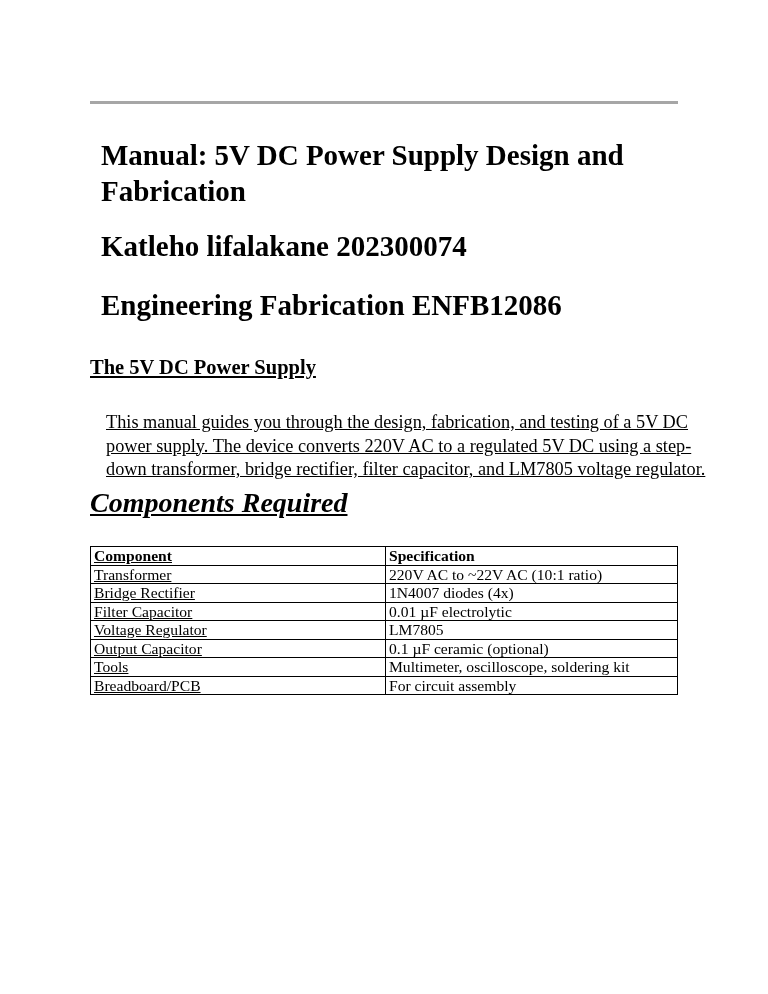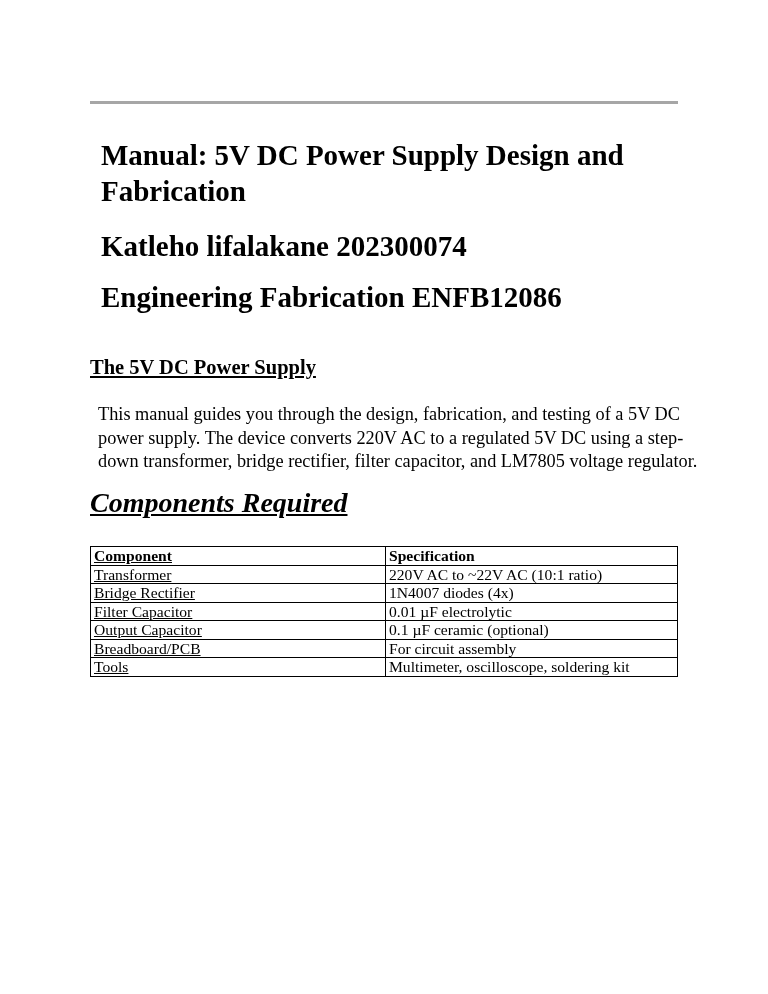--- a/index.html
+++ b/index.html
@@ -1,25 +1,25 @@
 <!DOCTYPE html>
 <html><head>
   <meta charset="utf-8">
   <style>
     html, body { margin:0; padding:0; background:#ffffff; }
     body { width:768px; height:994px; position:relative; font-family:"Liberation Serif", serif; color:#000; overflow:hidden; }
     .rule { position:absolute; left:90px; top:101px; width:588px; height:0; border-top:3px solid #a6a6a6; }
     .h1 { position:absolute; left:90px; font-weight:bold; font-size:29px; line-height:36px; margin:11px; }
     #title { top:126px; width:600px; }
     #author { top:217px; }
-    #course { top:268px;font-family:Liberation Serif, serif; }
+    #course { top:276px;font-family:Liberation Serif, serif; }
     .h3 { position:absolute; left:90px; font-weight:bold; font-size:20.5px; text-decoration:underline; margin:0; line-height:24px;text-align:center; }
     #sec1 { top:355px; }
     #sec2 { top:491px; font-size:28px;font-style:italic; }
-    .para { position:absolute; left:90px; top:395px; width:600px; font-size:18.3px; line-height:23.5px; margin:8px; }
+    .para { position:absolute; left:90px; top:395px; width:600px; font-size:18.3px; line-height:23.5px; margin:16px;text-decoration:underline; }
     table { position:absolute; left:90px; top:546px; width:588px; border-collapse:collapse; font-size:15.6px; line-height:17.5px; }
     td, th { border:1px solid #000; padding:0 3px; text-align:left; vertical-align:top; }
     th { font-weight:bold; }
     td.c1, th.c1 { width:288px;text-decoration:underline; }
   </style>
 </head>
 <body>
 
 <div class="rule"></div>
 <h1 class="h1" id="title">Manual: 5V DC Power Supply Design and Fabrication</h1>
@@ -45,25 +45,29 @@
     </tr>
     <tr>
       <td class="c1">Bridge Rectifier</td>
       <td>1N4007 diodes (4x)</td>
     </tr>
     <tr>
       <td class="c1">Filter Capacitor</td>
       <td>0.01 µF electrolytic</td>
     </tr>
     <tr>
+      <td class="c1">Voltage Regulator</td>
+      <td>LM7805</td>
+    </tr>
+    <tr>
       <td class="c1">Output Capacitor</td>
       <td>0.1 µF ceramic (optional)</td>
+    </tr>
+    <tr>
+      <td class="c1">Tools</td>
+      <td>Multimeter, oscilloscope, soldering kit</td>
     </tr>
     <tr>
       <td class="c1">Breadboard/PCB</td>
       <td>For circuit assembly</td>
     </tr>
-    <tr>
-      <td class="c1">Tools</td>
-      <td>Multimeter, oscilloscope, soldering kit</td>
-    </tr>
   </tbody>
 </table>
 
 </body></html>

